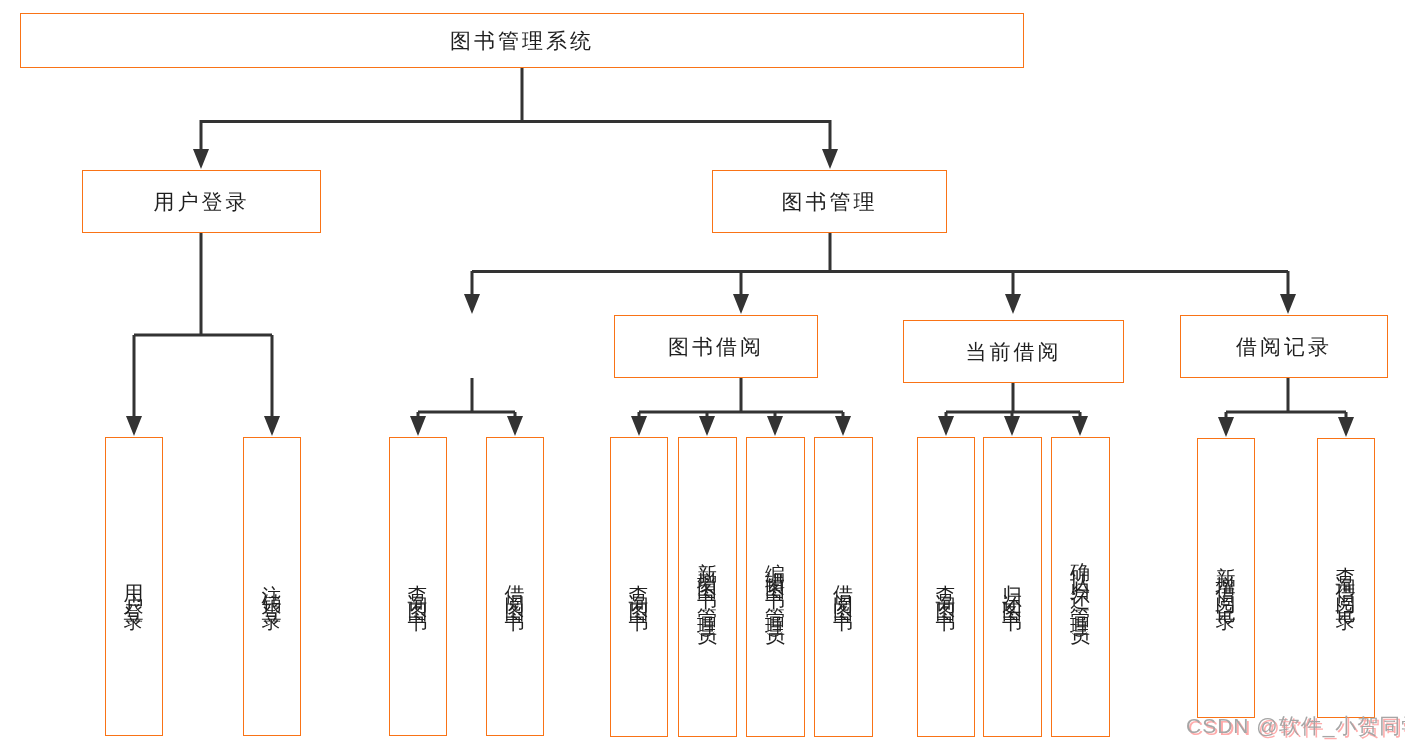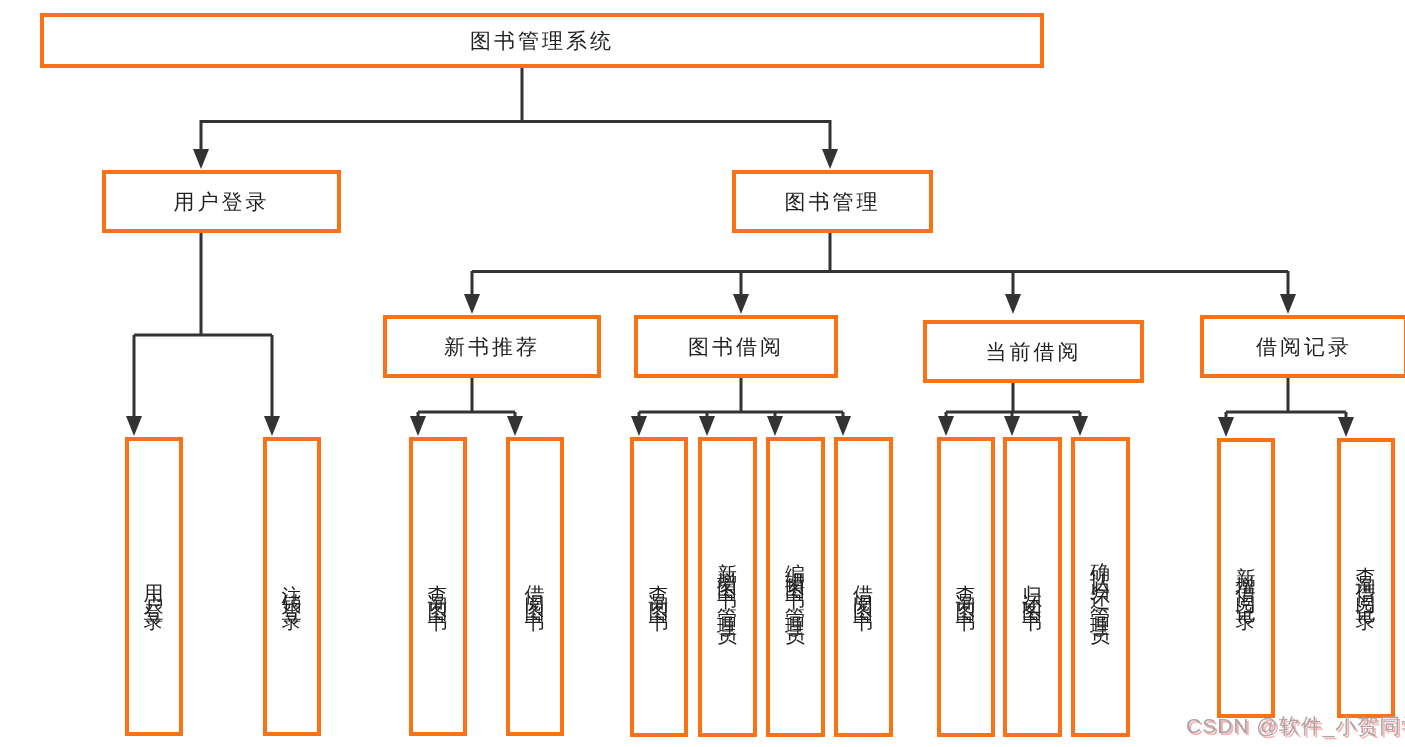--- a/index.html
+++ b/index.html
@@ -3,23 +3,22 @@
 <meta charset="utf-8">
 <style>
   html,body{margin:0;padding:0;background:#ffffff;}
   .stage{
     position:relative;width:1405px;height:747px;background:#ffffff;
     font-family:"Liberation Sans",sans-serif;color:#1f1f1f;overflow:hidden;
   }
   .connectors{position:absolute;left:0;top:0;z-index:1;}
   .node{
     position:absolute;box-sizing:border-box;background:#ffffff;
-    border:4px solid #f97316;display:flex;align-items:center;justify-content:center;
+    border:1px solid #f97316;display:flex;align-items:center;justify-content:center;
     z-index:2;
-    margin-left:20px;
   }
   .node.h{font-size:21px;letter-spacing:3px;white-space:nowrap;}
   .vlabel{
     writing-mode:vertical-rl;text-orientation:mixed;
     font-size:20px;letter-spacing:9px;line-height:1;white-space:nowrap;
   }
   .watermark{
     position:absolute;left:1186px;top:712px;z-index:5;
     font-size:21px;letter-spacing:1px;white-space:nowrap;
     color:#a6a6a6;text-shadow:2px 2px 0 #ffabab;
@@ -57,23 +56,22 @@
       <polygon points="1004,416 1020,416 1012,436"></polygon>
       <polygon points="1072,416 1088,416 1080,436"></polygon>
       <polygon points="1218,417 1234,417 1226,437"></polygon>
       <polygon points="1338,417 1354,417 1346,437"></polygon>
     </g>
   </svg>
 
   <div class="node h" style="left:20px;top:13px;width:1004px;height:55px">图书管理系统</div>
 
   <div class="node h" style="left:82px;top:170px;width:239px;height:63px">用户登录</div>
-  <div class="node h" style="left:712px;top:170px;width:201px;height:63px">图书管理</div>
+  <div class="node h" style="left:712px;top:170px;width:235px;height:63px">图书管理</div>
 
-  <div class="node h" style="left:363px;top:315px;width:218px;height:63px">新书推荐</div>
   <div class="node h" style="left:614px;top:315px;width:204px;height:63px">图书借阅</div>
   <div class="node h" style="left:903px;top:320px;width:221px;height:63px">当前借阅</div>
   <div class="node h" style="left:1180px;top:315px;width:208px;height:63px">借阅记录</div>
 
   <div class="node" style="left:105px;top:437px;width:58px;height:299px">
     <span class="vlabel">用户登录</span>
   </div>
   <div class="node" style="left:243px;top:437px;width:58px;height:299px">
     <span class="vlabel">注销登录</span>
   </div>

